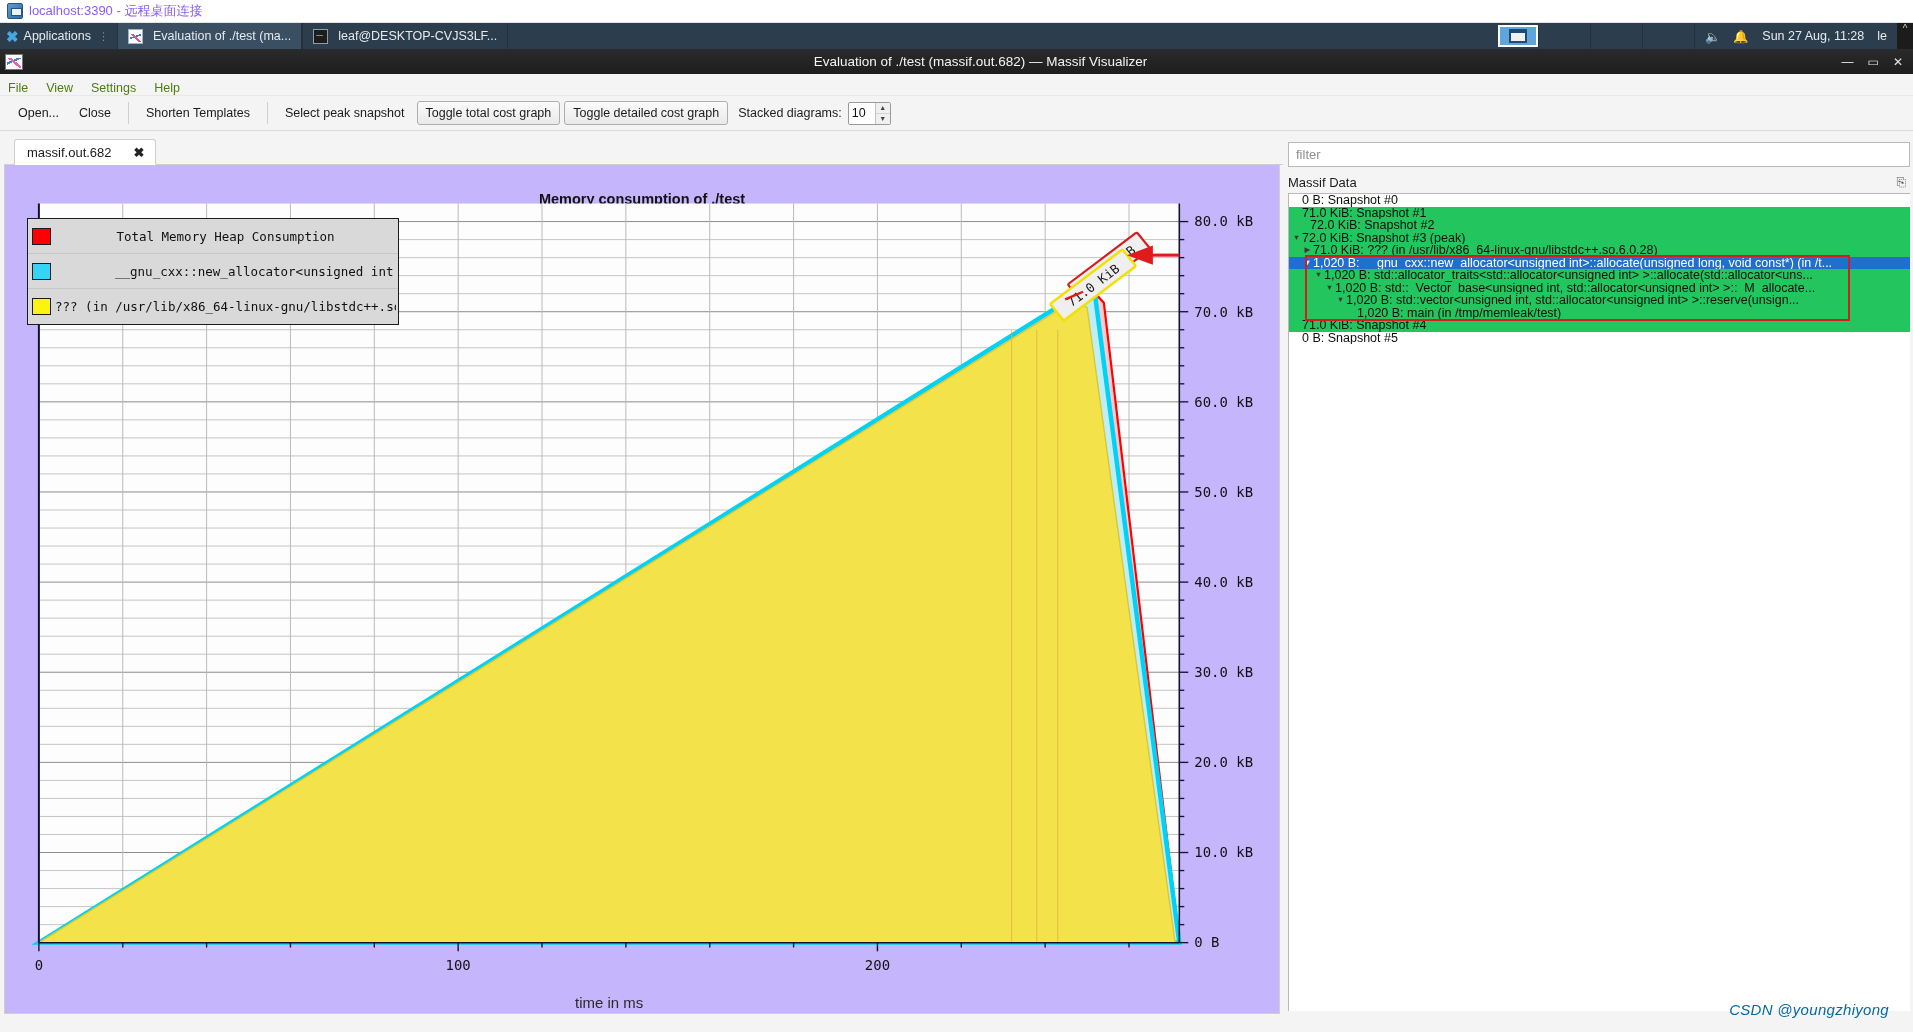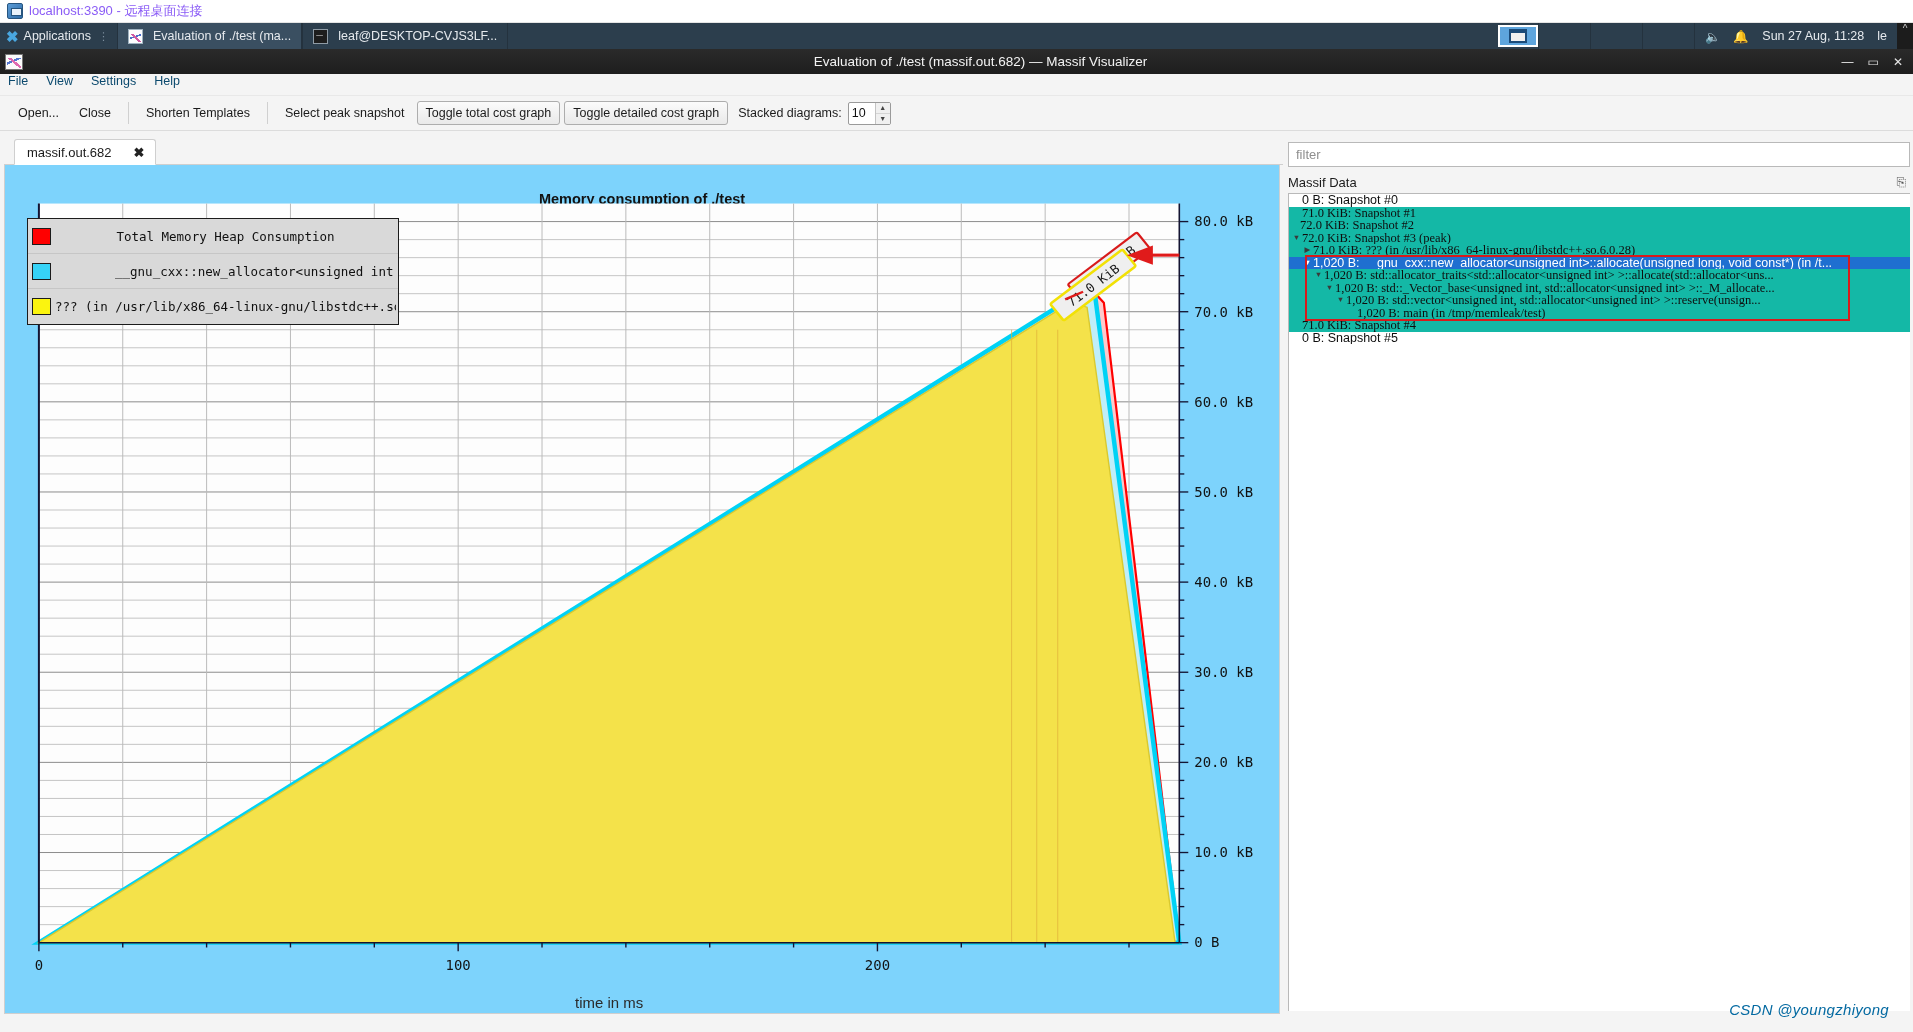--- a/index.html
+++ b/index.html
@@ -129,24 +129,24 @@
     position:absolute; left:0; right:0; text-align:center;
     font-size: 13.5px;
     margin-left: 48px;
   }
   .win-ctrls { margin-left:auto; display:flex; gap:14px; padding-right:10px; font-size:12px; color:#e8e8e8; z-index:2;}
   .win-ctrls span { cursor: default; }
 
   #menubar {
     height: 22px;
     background: #f4f4f4;
-    display: flex; align-items: flex-start;
+    display: flex; align-items: flex-end;
     padding-left: 8px;
     gap: 18px;
-    font-size: 12.5px; color: #0c4a6e;
+    font-size: 12.5px; color: #4d7c0f;
     border-bottom: 1px solid #e8e8e8;
   }
   #menubar .mi { cursor: default; }
 
   #toolbar {
     height: 35px;
     background: #f4f4f4;
     display: flex; align-items: center;
     padding-left: 8px;
     font-size: 12.5px; color:#1b1b1b;
@@ -202,21 +202,21 @@
     background: #ffffff;
     border: 1px solid #cfcfcf; border-bottom: 1px solid #ffffff;
     border-radius: 3px 3px 0 0;
     padding: 5px 11px 4px 12px;
     font-size: 13px; color:#1b1b1b;
     position: relative; top: 1px;
   }
   .tab .closex { font-size: 13px; font-weight: bold; color:#222; cursor: default;}
 
   #chart-panel {
-    flex: 1 1 auto; background: #7dd3fc;
+    flex: 1 1 auto; background: #c4b5fd;
     border: 1px solid #cfcfcf; border-top:none;
     margin-right: 3px;
     position: relative; overflow: hidden;
   }
   #chart-svg-wrap { position:absolute; inset:0; }
 
   
   #legend {
     position: absolute; left: 22px; top: 53px;
     width: 372px;
@@ -274,21 +274,21 @@
     border: 1px solid #b9b9b9; border-bottom:none; border-right:none;
     background: #ffffff;
     overflow: hidden; position: relative;
     font-size: 12.5px; color:#0e0e0e;
   }
   .trow {
     height: 12.5px; display:flex; align-items:center;
     white-space: nowrap; line-height: 12.5px;
     padding-right: 2px;
   }
-  .trow.hl { background: #14b8a6; font-family: Liberation Serif, serif; }
+  .trow.hl { background: #22c55e; }
   .trow.sel { background: #1f6fd0; color:#ffffff; }
   .twist {
     width: 11px; flex: 0 0 11px; text-align:center;
     font-size: 7.5px; color:#3a3a3a;
   }
   .trow.sel .twist { color:#fff; }
   .tlabel { overflow: hidden; text-overflow: clip; }
 
   
   #tree-callout {
@@ -590,21 +590,21 @@
       <div id="tree">
         <div id="tree-rows">
             <div class="trow" style="padding-left: 2px;">
               <span class="twist"></span>
               <span class="tlabel">0 B: Snapshot #0</span>
             </div>
             <div class="trow hl" style="padding-left: 2px;">
               <span class="twist"></span>
               <span class="tlabel">71.0 KiB: Snapshot #1</span>
             </div>
-            <div class="trow hl" style="padding-left: 0;">
+            <div class="trow hl" style="padding-left: 10px;">
               <span class="twist"></span>
               <span class="tlabel">72.0 KiB: Snapshot #2</span>
             </div>
             <div class="trow hl" style="padding-left: 2px;">
               <span class="twist">▼</span>
               <span class="tlabel">72.0 KiB: Snapshot #3 (peak)</span>
             </div>
             <div class="trow hl" style="padding-left: 13px;">
               <span class="twist">▶</span>
               <span class="tlabel">71.0 KiB: ??? (in /usr/lib/x86_64-linux-gnu/libstdc++.so.6.0.28)</span>

